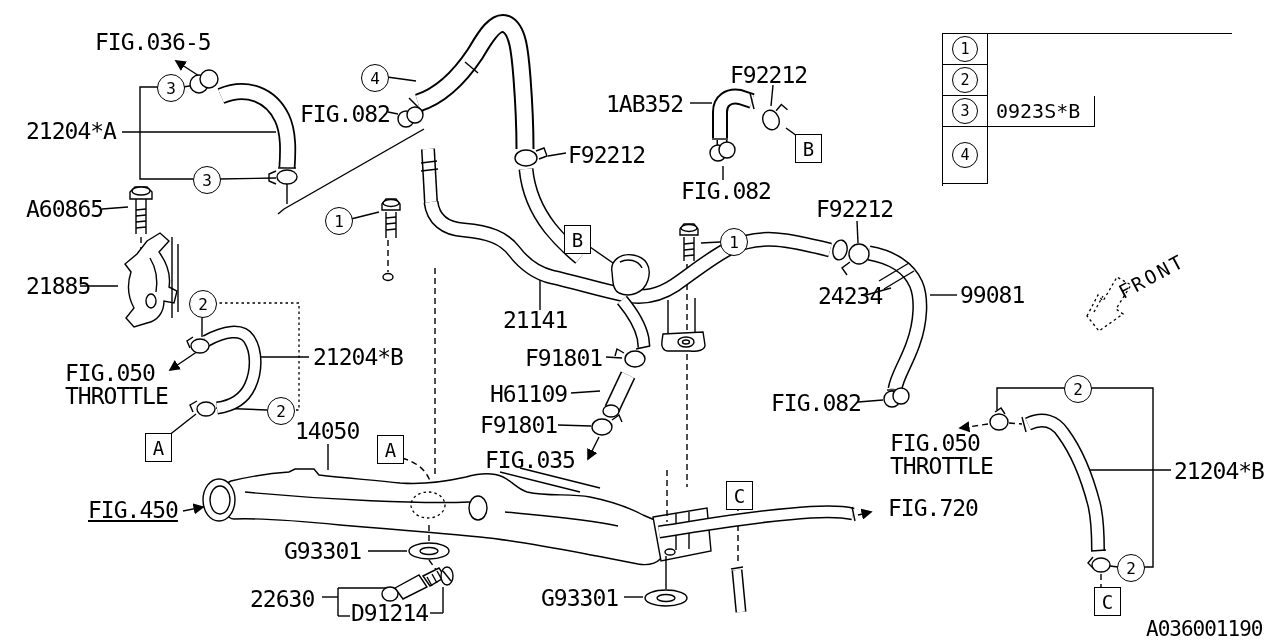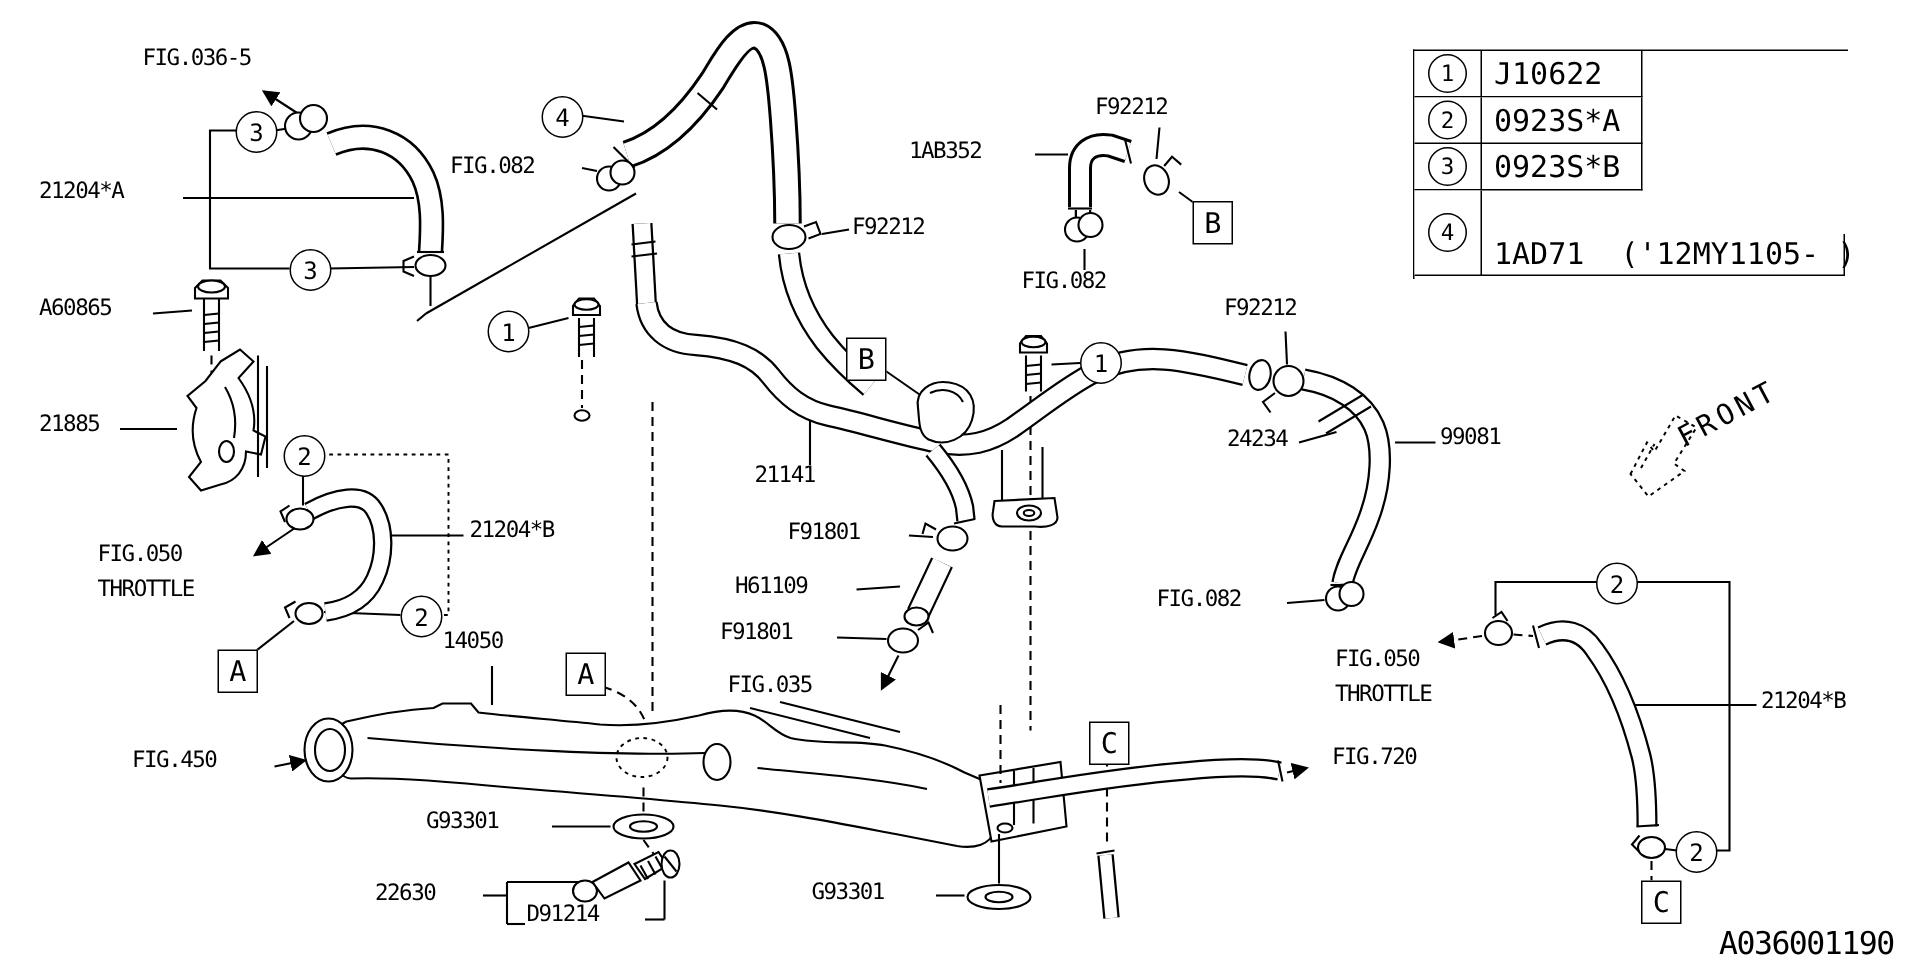--- a/index.html
+++ b/index.html
@@ -1,19 +1,19 @@
 <!DOCTYPE html>
 <html><head>
 <meta charset="utf-8">
 <style>
   html,body{margin:0;padding:0;background:#fff;}
   .stage{position:relative;width:1280px;height:640px;background:#fff;overflow:hidden;
          font-family:"DejaVu Sans Mono",monospace;color:#000;}
   .stage svg{position:absolute;left:0;top:0;}
-  .lbl{position:absolute;font-size:15px;line-height:1;white-space:pre;letter-spacing:-1px;}
+  .lbl{position:absolute;font-size:23px;line-height:1;white-space:pre;letter-spacing:-1px;}
   .callout{position:absolute;width:26px;height:26px;border:1.7px solid #000;border-radius:50%;
            display:flex;align-items:center;justify-content:center;font-size:16px;background:#fff;z-index:5;}
   .sbox{position:absolute;width:25px;height:27px;border:1.8px solid #000;background:#fff;
         display:flex;align-items:center;justify-content:center;font-size:19px;z-index:5;}
   .legend{position:absolute;border-left:1.6px solid #000;border-top:1.6px solid #000;background:#fff;z-index:6;}
   .lcell{position:absolute;border-right:1.6px solid #000;border-bottom:1.6px solid #000;
          box-sizing:border-box;display:flex;align-items:center;background:#fff;}
   .lpart{padding-left:8px;font-size:20px;white-space:pre;}
   .lnum{justify-content:center;}
   .lc{width:24px;height:24px;border:1.5px solid #000;border-radius:50%;
@@ -294,21 +294,21 @@
 
 <div id="overlay">
       <div class="lbl" style="left: 95px; top: 31px;">FIG.036-5</div>
       <div class="lbl" style="left: 26px; top: 120px;">21204*A</div>
       <div class="lbl" style="left: 26px; top: 198px;">A60865</div>
       <div class="lbl" style="left: 26px; top: 275px;">21885</div>
       <div class="lbl" style="left: 65px; top: 362px;">FIG.050</div>
       <div class="lbl" style="left: 65px; top: 385px;">THROTTLE</div>
       <div class="lbl" style="left: 313px; top: 346px;">21204*B</div>
       <div class="lbl" style="left: 295px; top: 420px;">14050</div>
-      <div class="lbl" style="left: 88px; top: 499px;">FIG.450</div>
+      <div class="lbl" style="left: 88px; top: 499px; text-decoration: underline;">FIG.450</div>
       <div class="lbl" style="left: 284px; top: 540px;">G93301</div>
       <div class="lbl" style="left: 250px; top: 588px;">22630</div>
       <div class="lbl" style="left: 351px; top: 602px;">D91214</div>
       <div class="lbl" style="left: 300px; top: 103px;">FIG.082</div>
       <div class="lbl" style="left: 568px; top: 144px;">F92212</div>
       <div class="lbl" style="left: 503px; top: 309px;">21141</div>
       <div class="lbl" style="left: 525px; top: 347px;">F91801</div>
       <div class="lbl" style="left: 490px; top: 383px;">H61109</div>
       <div class="lbl" style="left: 480px; top: 414px;">F91801</div>
       <div class="lbl" style="left: 485px; top: 449px;">FIG.035</div>
@@ -338,31 +338,28 @@
       <div class="sbox" style="left: 795px; top: 134px;">B</div>
       <div class="sbox" style="left: 564px; top: 225px;">B</div>
       <div class="sbox" style="left: 726px; top: 481px;">C</div>
       <div class="sbox" style="left: 1094px; top: 587px;">C</div>
     </div>
 
 <div class="legend" id="legend" style="left: 942px; top: 33px; width: 289px; height: 152px;">
       <div class="lcell lnum" style="left: 0px; top: 0px; width: 45px; height: 31px;">
         <div class="lc">1</div>
       </div>
-      <div class="lcell lpart" style="left: 45px; top: 0px; width: 107px; height: 31px;">J10622</div>
       <div class="lcell lnum" style="left: 0px; top: 31px; width: 45px; height: 31px;">
         <div class="lc">2</div>
       </div>
-      <div class="lcell lpart" style="left: 45px; top: 31px; width: 107px; height: 31px;">0923S*A</div>
       <div class="lcell lnum" style="left: 0px; top: 62px; width: 45px; height: 31px;">
         <div class="lc">3</div>
       </div>
       <div class="lcell lpart" style="left: 45px; top: 62px; width: 107px; height: 31px;">0923S*B</div>
       <div class="lcell lnum" style="left: 0px; top: 93px; width: 45px; height: 57px;">
         <div class="lc">4</div>
       </div>
-      <div class="lcell lpart" style="left: 45px; top: 121.5px; width: 242px; height: 28.5px;">1AD71  ('12MY1105- )</div>
     </div>
 
 <div class="front">FRONT</div>
 <div class="docnum">A036001190</div>
 
 </div>
 
 </body></html>

